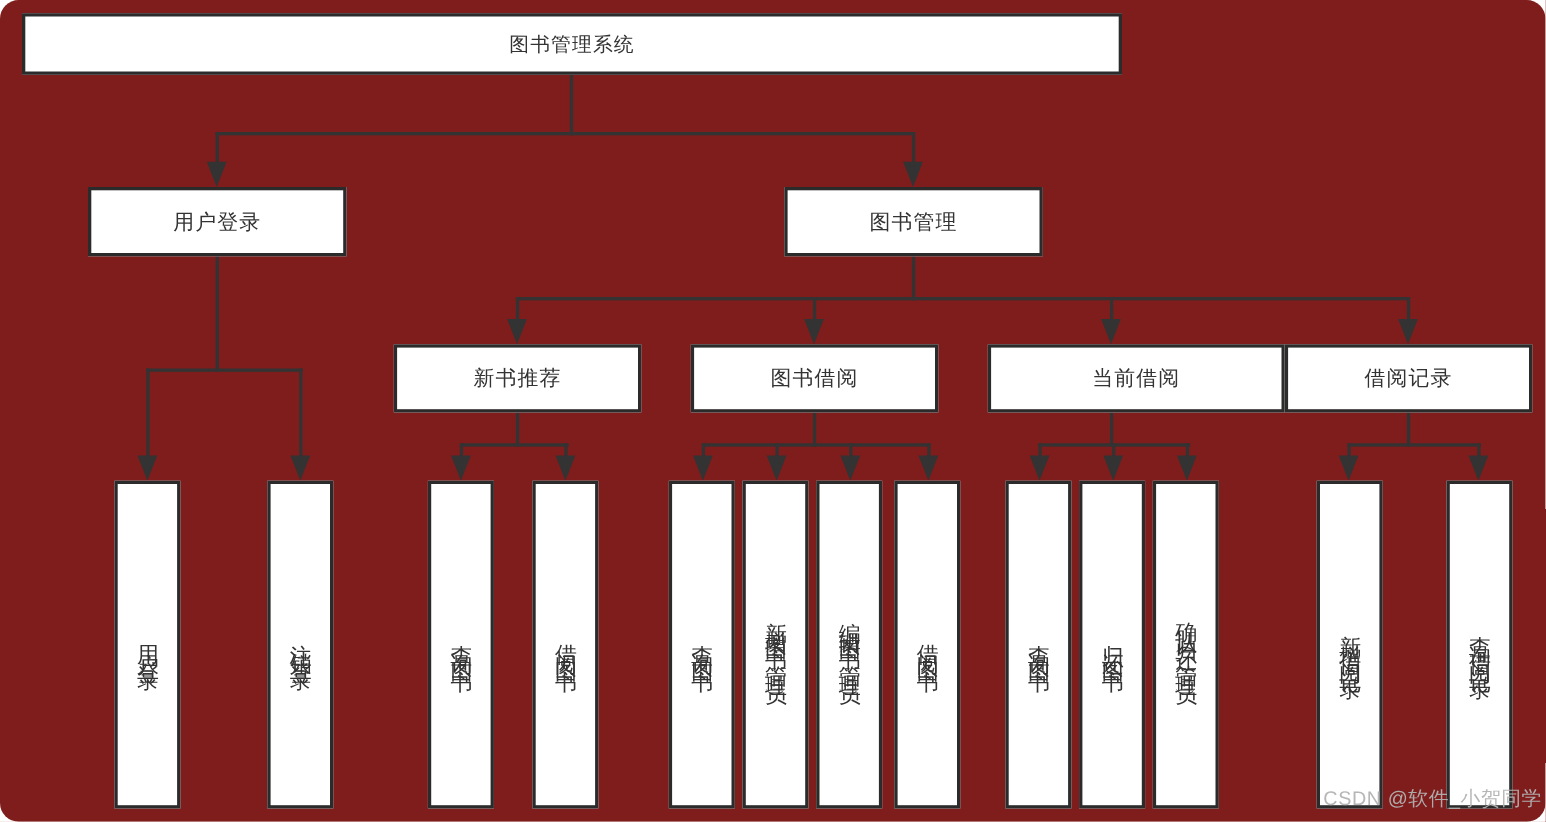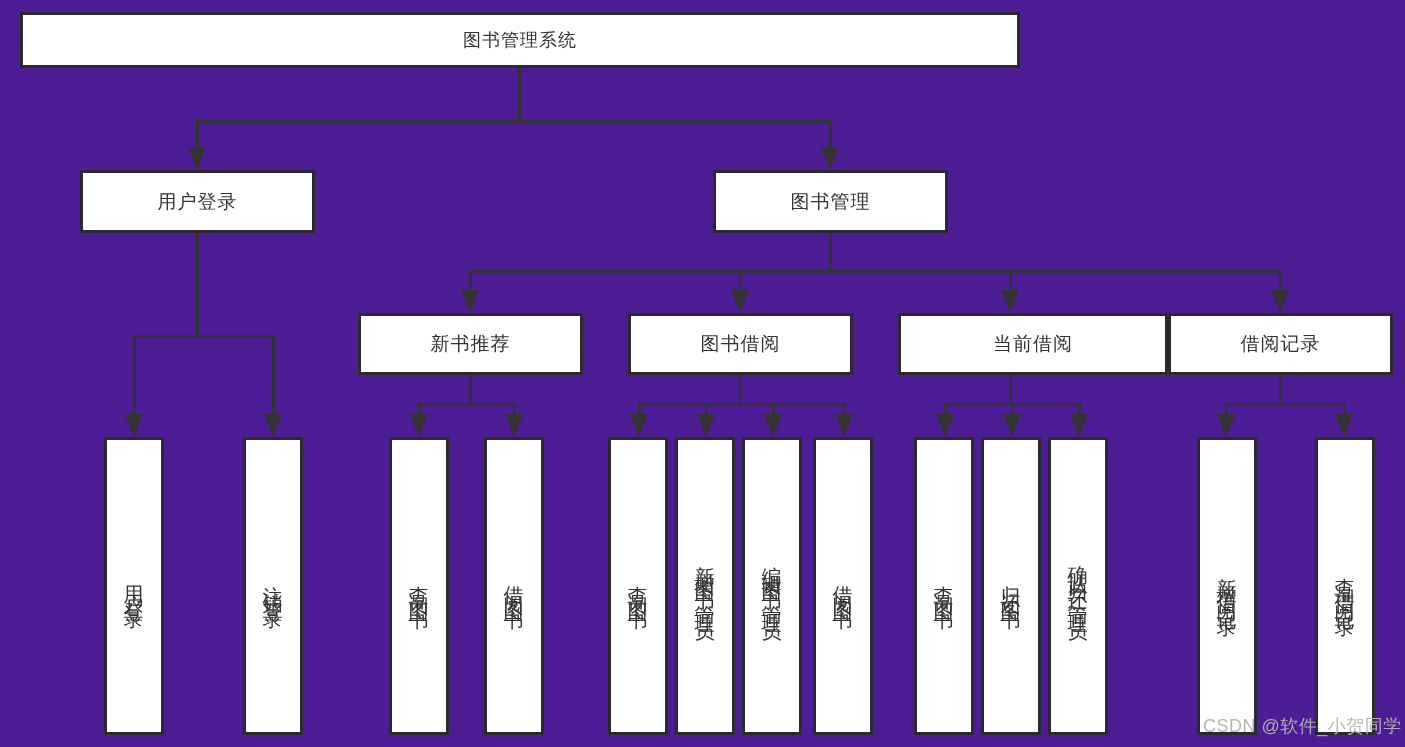--- a/index.html
+++ b/index.html
@@ -1,22 +1,23 @@
 <!DOCTYPE html>
 <html><head>
 <meta charset="utf-8">
 <style>
   html,body{margin:0;padding:0;background:#ffffff;}
   #canvas{
     position:relative;
     width:1405px;height:747px;
-    background:#4c1d95;
+    background:#7f1d1d;
     font-family:"Liberation Sans","DejaVu Sans",sans-serif;
     color:#333333;
     overflow:hidden;
+    border-radius:17px;
   }
   .box{
     position:absolute;
     box-sizing:border-box;
     background:#ffffff;
     border:3px solid #2b2b2b;
     display:flex;
     align-items:center;
     justify-content:center;
     z-index:2;

